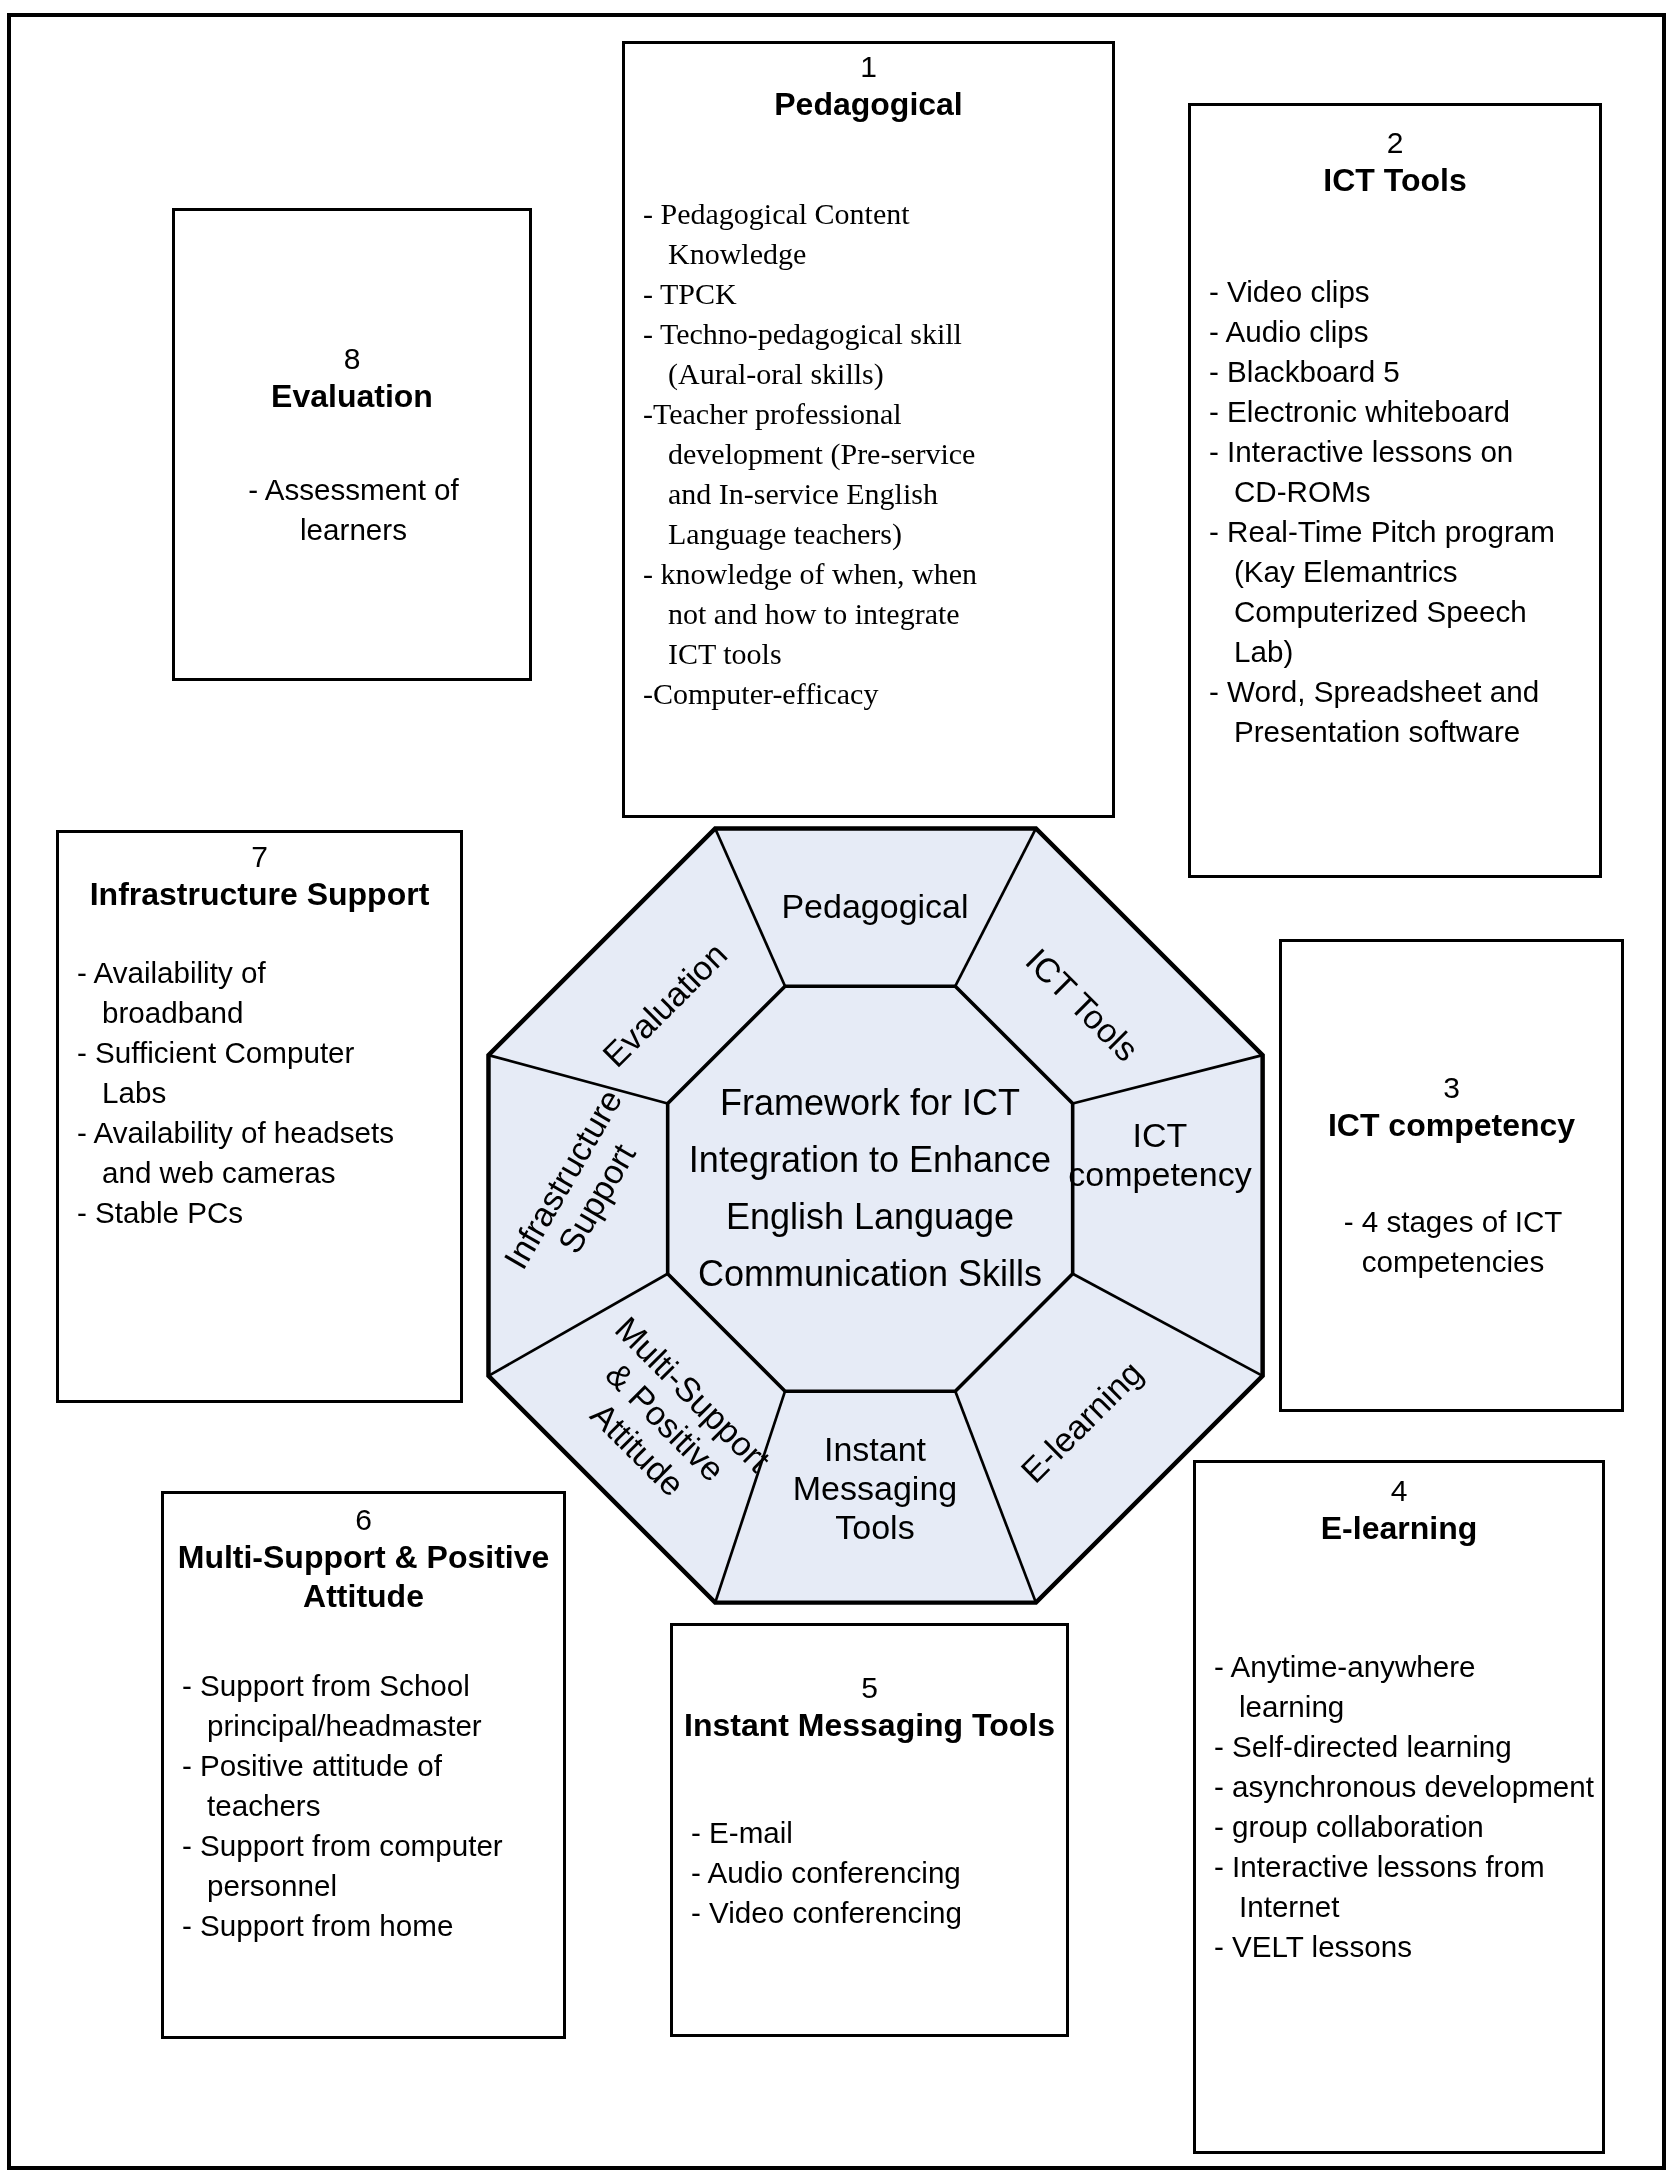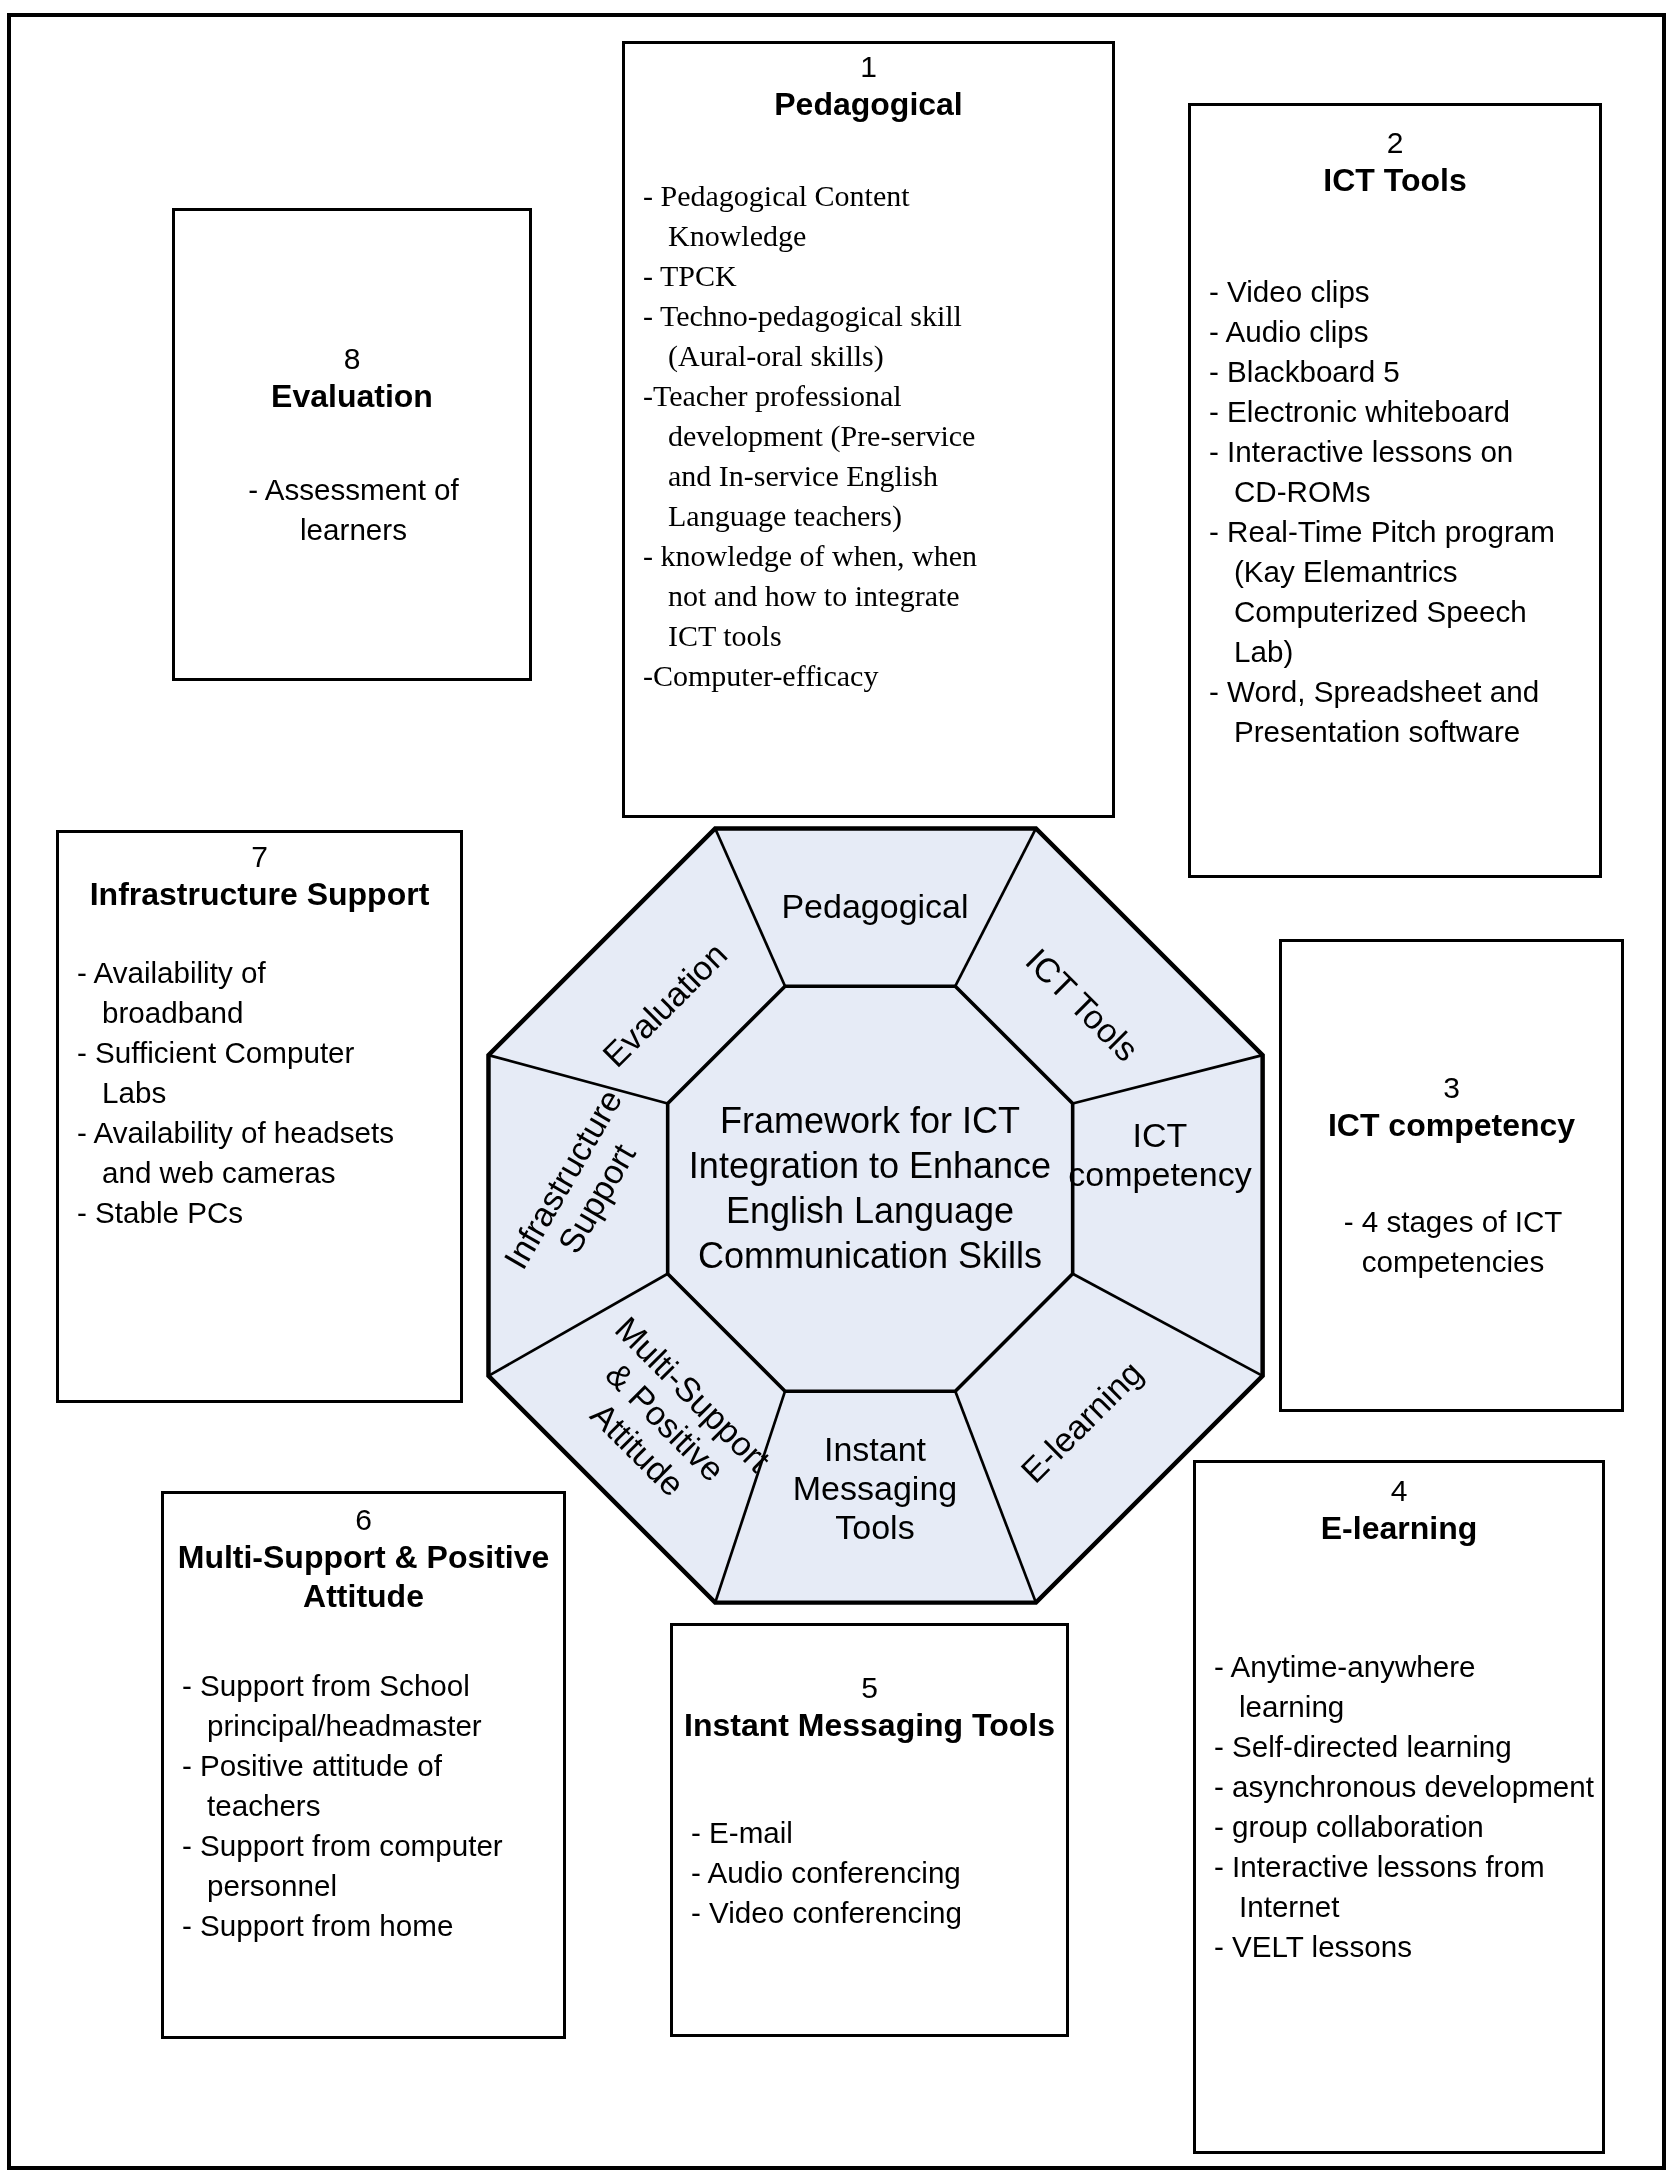--- a/index.html
+++ b/index.html
@@ -17,21 +17,21 @@
     font-size:29.6px;line-height:40px;
   }
   .num{text-align:center;font-size:30px;line-height:37px;white-space:pre;}
   .title{text-align:center;font-size:32px;font-weight:bold;line-height:39px;white-space:pre;}
   .body{margin-top:63px;padding-left:18px;padding-right:5.4px;}
   .item{white-space:pre;padding-left:25px;text-indent:-25px;}
   .center-box{display:flex;flex-direction:column;justify-content:center;}
   .center-box .body{padding:0;text-align:center;}
   .center-box .item{padding-left:3px;text-indent:0;}
   .b1{left:622px;top:41px;width:493px;height:777px;padding-top:3.6px;}
-  .b1 .body{font-family:"Liberation Serif",serif;font-size:30px;margin-top:52px;}
+  .b1 .body{font-family:"Liberation Serif",serif;font-size:30px;margin-top:70px;}
   .b2{left:1188px;top:103px;width:414px;height:775px;padding-top:18px;}
   .b2 .body{margin-top:72px;}
   .b8{left:172px;top:208px;width:360px;height:473px;}
   .b8 .body{margin-top:54px;}
   .b7{left:56px;top:830px;width:407px;height:573px;padding-top:5.4px;}
   .b7 .body{margin-top:39px;}
   .b3{left:1279px;top:939px;width:345px;height:473px;}
   .b3 .body{margin-top:57px;}
   .b6{left:161px;top:1491px;width:405px;height:548px;padding-top:7.2px;}
   .b6 .body{margin-top:50px;}
@@ -52,21 +52,21 @@
   .lbl-ict-tools{left:1082px;top:1005px;}
   .lbl-ict-competency{left:1160px;top:1155px;}
   .lbl-e-learning{left:1082px;top:1422px;}
   .lbl-instant{left:875px;top:1488px;}
   .lbl-multi{left:665px;top:1422px;}
   .lbl-infra{left:580px;top:1189px;}
   .lbl-eval{left:665px;top:1005px;}
   .center-text{
     position:absolute;left:870px;top:1188px;width:573px;
     transform:translate(-50%,-50%);text-align:center;
-    font-size:36px;line-height:45px;white-space:pre;
+    font-size:36px;line-height:57px;white-space:pre;
   }
 </style>
 </head>
 <body>
 
 <div id="page">
   <div class="frame"></div>
 
   <svg id="octagon-svg" viewBox="0 0 875 875">
     <polygon points="258,5 616,5 869,258 869,616 616,869 258,869 5,616 5,258" stroke="#000" stroke-width="5" fill="#e6ebf6"></polygon>

